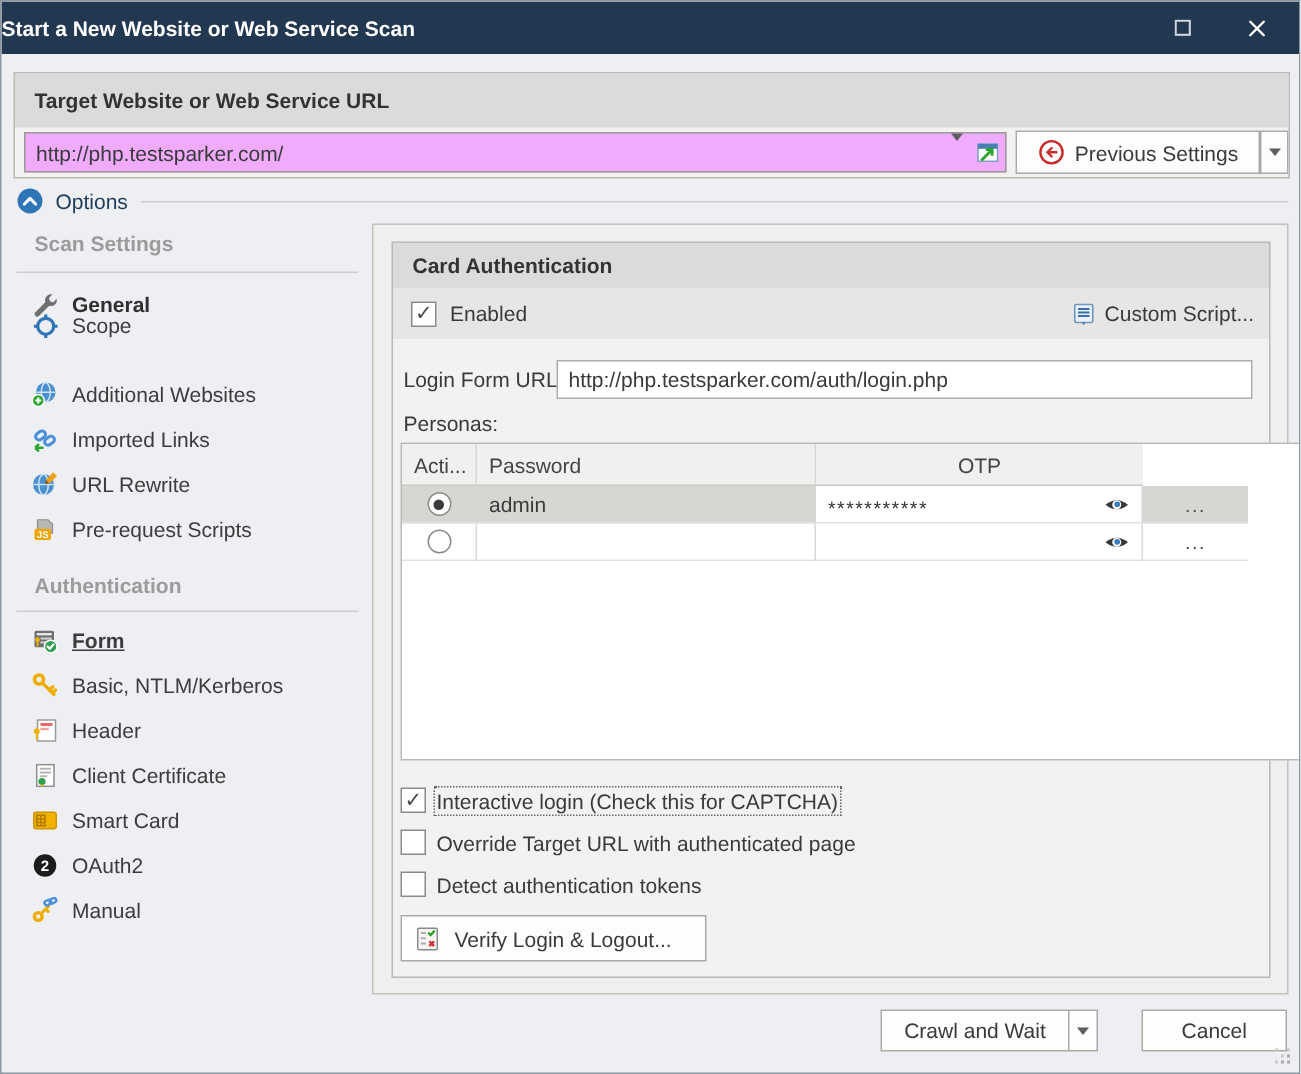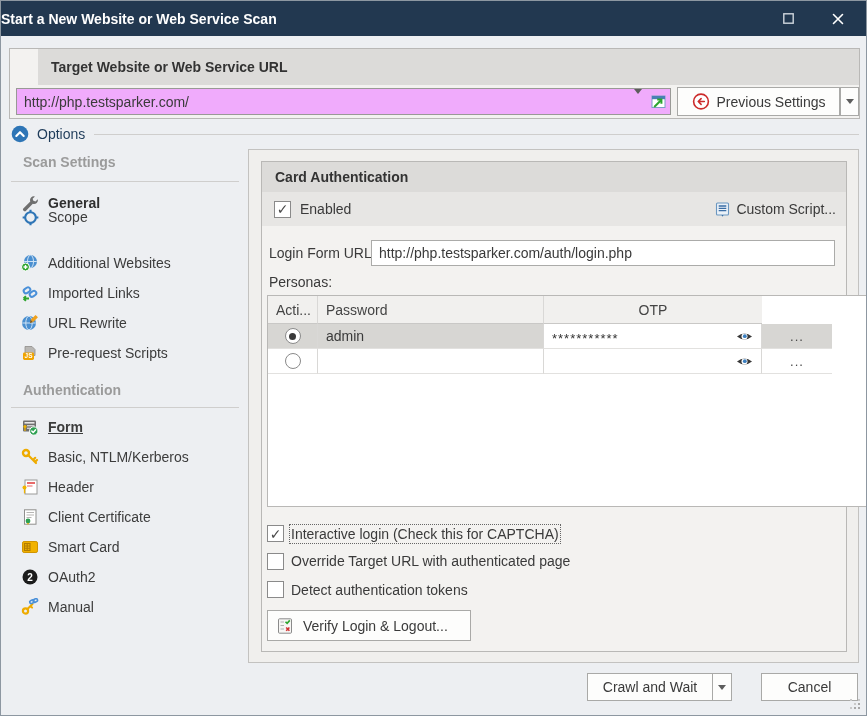--- a/index.html
+++ b/index.html
@@ -66,21 +66,21 @@
     </span>
     <span class="win-btn" style="right:8px;">
       <span class="ico">
         <svg width="12" height="12" viewBox="0 0 12 12">
             <path d="M1.5 1.5 L10.5 10.5 M10.5 1.5 L1.5 10.5" stroke="#ffffff" stroke-width="1.6" stroke-linecap="round"></path>
           </svg>
       </span>
     </span>
   </div>
 
-  <div class="abs groupbox" style="left:8px;top:47px;width:851px;height:71px;padding-left:28px;">
+  <div class="abs groupbox" style="left:8px;top:47px;width:851px;height:71px;">
     <div class="group-header" style="height:36px;">
       <span>Target Website or Web Service URL</span>
     </div>
     <div class="abs combo" style="left:6px;top:39px;width:655px;height:27px;">
       <input class="val" value="http://php.testsparker.com/" style="">
       <span style="padding:0 7px;"><span class="caret"></span></span>
       <span class="ico" style="margin-right:3px;">
         <svg width="17" height="16" viewBox="0 0 17 16">
           <rect x="2" y="2" width="13" height="11.5" fill="#ffffff" stroke="#7aa0c4" stroke-width="1"></rect>
           <rect x="2" y="2" width="13" height="3.2" fill="#4a7fb5"></rect>
@@ -350,21 +350,21 @@
           <div class="pcell center">
               <span class="dots">...</span>
             </div>
         </div>
       </div>
 
       <div class="abs" style="left:5px;top:363px;display:flex;align-items:center;gap:7px;">
         <span class="cb checked"></span>
         <span class="lbl" style="outline:1px dotted #666;outline-offset:1px;">Interactive login (Check this for CAPTCHA)</span>
       </div>
-      <div class="abs" style="left:5px;top:391px;display:flex;align-items:flex-start;gap:7px;">
+      <div class="abs" style="left:5px;top:391px;display:flex;align-items:center;gap:7px;">
         <span class="cb"></span>
         <span class="lbl">Override Target URL with authenticated page</span>
       </div>
       <div class="abs" style="left:5px;top:419px;display:flex;align-items:center;gap:7px;">
         <span class="cb"></span>
         <span class="lbl">Detect authentication tokens</span>
       </div>
 
       <div class="abs btn" style="left:5px;top:448px;width:204px;height:31px;gap:9px;justify-content:flex-start;padding-left:8px;">
         <span class="ico">

